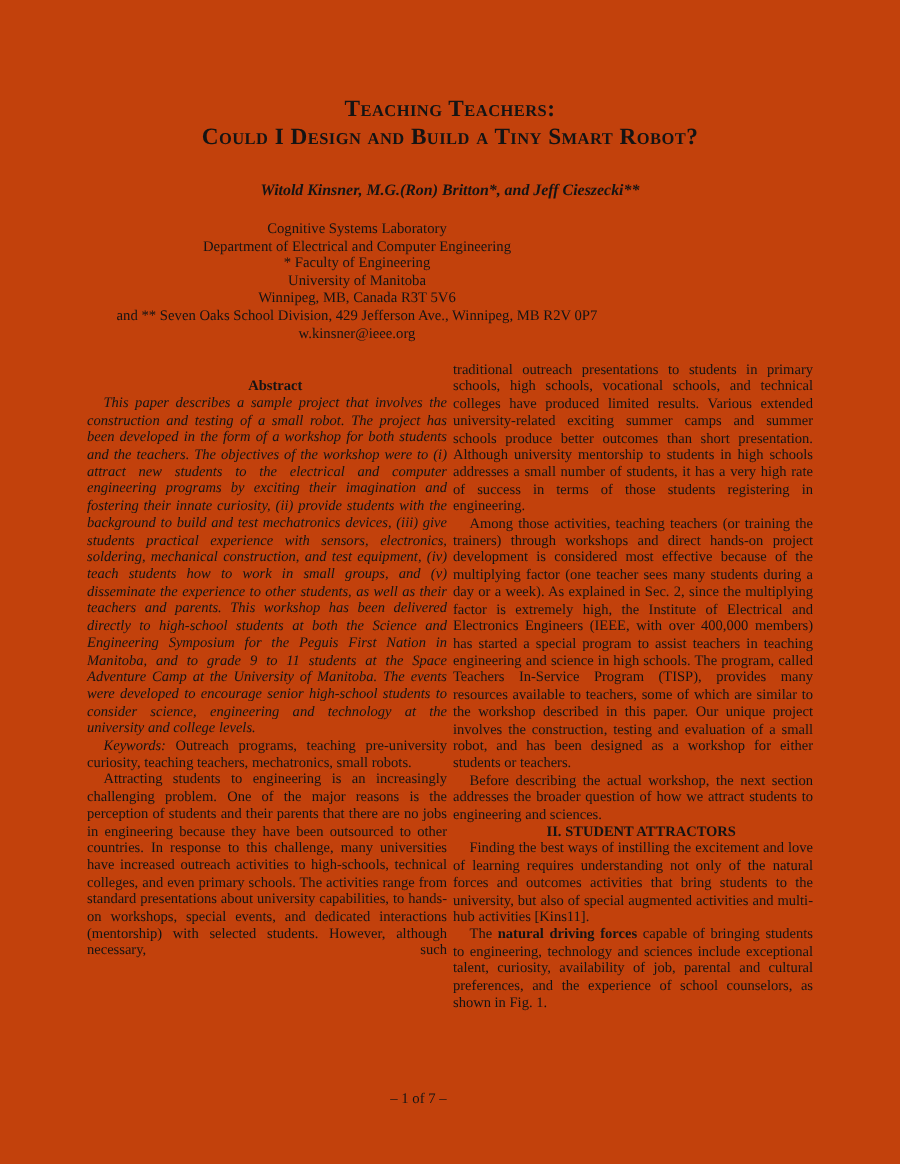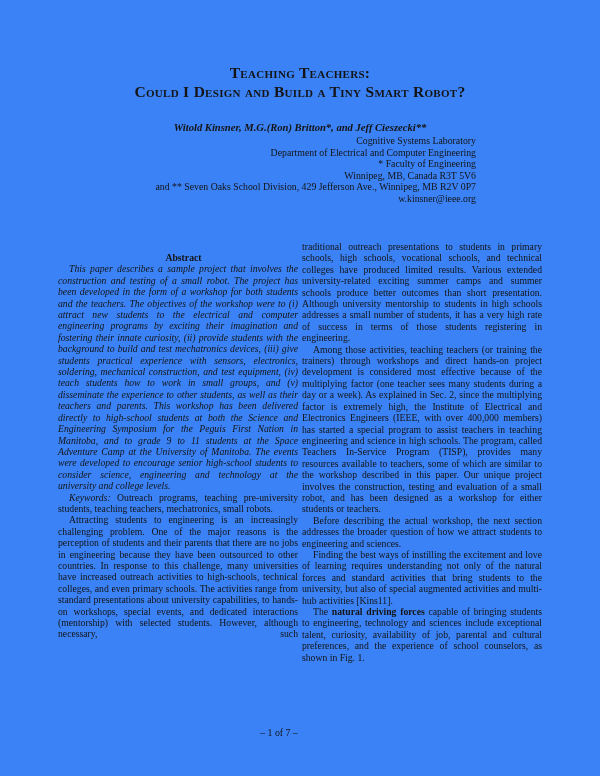--- a/index.html
+++ b/index.html
@@ -1,31 +1,31 @@
 <!DOCTYPE html>
 <html><head>
 <meta charset="utf-8">
 <style>
   html,body { margin:0; padding:0; background:#ffffff; }
   .page {
-    position:relative; width:600px; height:776px; background:#3b82f6;
+    position:relative; width:600px; height:776px; background:#c2410c;
     font-family:"Liberation Serif","DejaVu Serif",serif; color:#141414;
     overflow:hidden;
   }
   .title-block {
     position:absolute; top:64px; left:0; width:600px; text-align:center;
     font-weight:bold; font-variant:small-caps; font-size:15.5px;
     line-height:18.5px; letter-spacing:0.3px;
   }
   .authors {
     position:absolute; top:122px; left:0; width:600px; text-align:center;
     font-weight:bold; font-style:italic; font-size:10.6px;
   }
   .affiliation {
-    position:absolute; top:135px; left:0; width:476px; text-align:right;
+    position:absolute; top:147px; left:0; width:476px; text-align:center;
     font-size:9.8px; line-height:11.6px;
   }
   .col {
     position:absolute; width:240px; font-size:9.7px; line-height:11.4px;
     text-align:justify;
   }
   .col-left  { left:58px;  top:252px; }
   .col-right { left:302px; top:241px; }
   .col p { margin:0; text-indent:11px; }
   .col p.no-indent { text-indent:0; }
@@ -52,35 +52,37 @@
     <div>Teaching Teachers:</div>
     <div>Could I Design and Build a Tiny Smart Robot?</div>
   </div>
 
   <div class="authors">Witold Kinsner, M.G.(Ron) Britton*, and Jeff Cieszecki**</div>
 
   <div class="affiliation">
     <div>Cognitive Systems Laboratory</div>
     <div>Department of Electrical and Computer Engineering</div>
     <div>* Faculty of Engineering</div>
+    <div>University of Manitoba</div>
     <div>Winnipeg, MB, Canada R3T 5V6</div>
     <div>and ** Seven Oaks School Division, 429 Jefferson Ave., Winnipeg, MB R2V 0P7</div>
     <div>w.kinsner@ieee.org</div>
   </div>
 
   <div class="col col-left">
     <p class="heading abstract-heading">Abstract</p>
     <p class="abstract-body">This paper describes a sample project that involves the construction and testing of a small robot. The project has been developed in the form of a workshop for both students and the teachers. The objectives of the workshop were to (i) attract new students to the electrical and computer engineering programs by exciting their imagination and fostering their innate curiosity, (ii) provide students with the background to build and test mechatronics devices, (iii) give students practical experience with sensors, electronics, soldering, mechanical construction, and test equipment, (iv) teach students how to work in small groups, and (v) disseminate the experience to other students, as well as their teachers and parents. This workshop has been delivered directly to high-school students at both the Science and Engineering Symposium for the Peguis First Nation in Manitoba, and to grade 9 to 11 students at the Space Adventure Camp at the University of Manitoba. The events were developed to encourage senior high-school students to consider science, engineering and technology at the university and college levels.</p>
-    <p class="keywords"><span class="kw-label">Keywords:</span><span> Outreach programs, teaching pre-university students, teaching teachers, mechatronics, small robots.</span></p>
+    <p class="keywords"><span class="kw-label">Keywords:</span><span> Outreach programs, teaching pre-university curiosity, teaching teachers, mechatronics, small robots.</span></p>
     <p class="cont-end">Attracting students to engineering is an increasingly challenging problem. One of the major reasons is the perception of students and their parents that there are no jobs in engineering because they have been outsourced to other countries. In response to this challenge, many universities have increased outreach activities to high-schools, technical colleges, and even primary schools. The activities range from standard presentations about university capabilities, to hands-on workshops, special events, and dedicated interactions (mentorship) with selected students. However, although necessary, such</p>
   </div>
 
   <div class="col col-right">
     <p class="no-indent">traditional outreach presentations to students in primary schools, high schools, vocational schools, and technical colleges have produced limited results. Various extended university-related exciting summer camps and summer schools produce better outcomes than short presentation. Although university mentorship to students in high schools addresses a small number of students, it has a very high rate of success in terms of those students registering in engineering.</p>
     <p>Among those activities, teaching teachers (or training the trainers) through workshops and direct hands-on project development is considered most effective because of the multiplying factor (one teacher sees many students during a day or a week). As explained in Sec. 2, since the multiplying factor is extremely high, the Institute of Electrical and Electronics Engineers (IEEE, with over 400,000 members) has started a special program to assist teachers in teaching engineering and science in high schools. The program, called Teachers In-Service Program (TISP), provides many resources available to teachers, some of which are similar to the workshop described in this paper. Our unique project involves the construction, testing and evaluation of a small robot, and has been designed as a workshop for either students or teachers.</p>
     <p>Before describing the actual workshop, the next section addresses the broader question of how we attract students to engineering and sciences.</p>
-    <p>Finding the best ways of instilling the excitement and love of learning requires understanding not only of the natural forces and standard activities that bring students to the university, but also of special augmented activities and multi-hub activities [Kins11].</p>
+    <p class="heading section2-heading">II. STUDENT ATTRACTORS</p>
+    <p>Finding the best ways of instilling the excitement and love of learning requires understanding not only of the natural forces and outcomes activities that bring students to the university, but also of special augmented activities and multi-hub activities [Kins11].</p>
     <p><span>The </span><span class="bold">natural driving forces</span><span> capable of bringing students to engineering, technology and sciences include exceptional talent, curiosity, availability of job, parental and cultural preferences, and the experience of school counselors, as shown in Fig. 1.</span></p>
   </div>
 
   <div class="footer">– 1 of 7 –</div>
 
 </div>
 
 </body></html>

